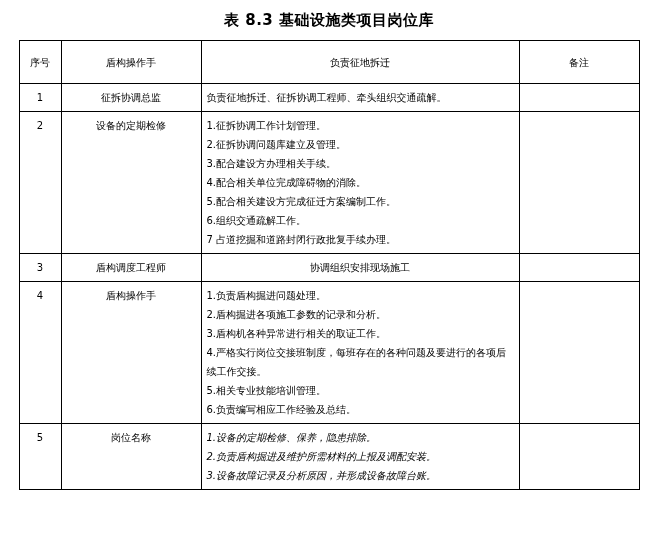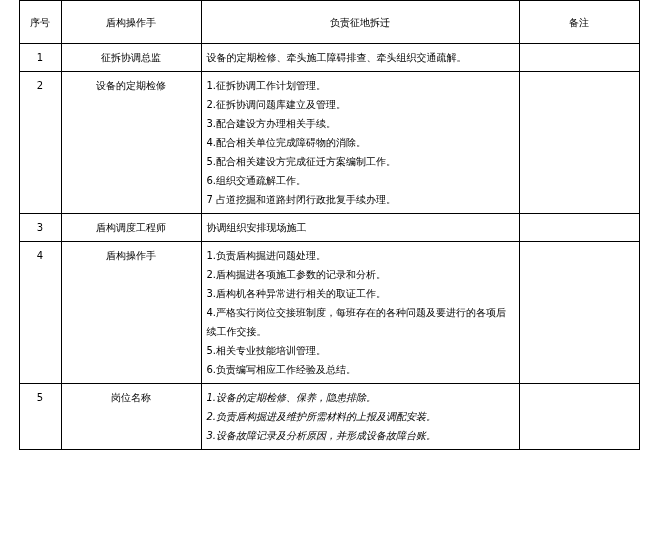--- a/index.html
+++ b/index.html
@@ -67,59 +67,60 @@
   }
   td.cell-note {
     text-align: center;
   }
 </style>
 </head>
 <body>
 
 <div class="page">
 
+  <div class="doc-title">表 8.3 基础设施类项目岗位库</div>
 
   <table class="job-table">
     <colgroup>
       <col class="col-no">
       <col class="col-name">
       <col class="col-duty">
       <col class="col-note">
     </colgroup>
     <thead>
       <tr>
         <td>序号</td>
         <td>盾构操作手</td>
         <td>负责征地拆迁</td>
         <td>备注</td>
       </tr>
     </thead>
     <tbody>
       <tr>
         <td class="cell-no">1</td>
         <td class="cell-name">征拆协调总监</td>
-        <td class="cell-duty" style="white-space:pre-wrap;">设备的定期检修、牵头施工障碍排查、牵头组织交通疏解。</td>
+        <td class="cell-duty" style="white-space:pre-wrap;">负责征地拆迁、征拆协调工程师、牵头组织交通疏解。</td>
         <td class="cell-note"></td>
       </tr>
       <tr>
         <td class="cell-no">2</td>
         <td class="cell-name">设备的定期检修</td>
         <td class="cell-duty" style="white-space:pre-wrap;">1.征拆协调工作计划管理。
 2.征拆协调问题库建立及管理。
 3.配合建设方办理相关手续。
 4.配合相关单位完成障碍物的消除。
 5.配合相关建设方完成征迁方案编制工作。
 6.组织交通疏解工作。
 7 占道挖掘和道路封闭行政批复手续办理。</td>
         <td class="cell-note"></td>
       </tr>
       <tr>
         <td class="cell-no">3</td>
         <td class="cell-name">盾构调度工程师</td>
-        <td class="cell-duty" style="white-space:pre-wrap;">协调组织安排现场施工</td>
+        <td class="cell-duty" style="white-space:pre-wrap;text-align:center;">协调组织安排现场施工</td>
         <td class="cell-note"></td>
       </tr>
       <tr>
         <td class="cell-no">4</td>
         <td class="cell-name">盾构操作手</td>
         <td class="cell-duty" style="white-space:pre-wrap;">1.负责盾构掘进问题处理。
 2.盾构掘进各项施工参数的记录和分析。
 3.盾构机各种异常进行相关的取证工作。
 4.严格实行岗位交接班制度，每班存在的各种问题及要进行的各项后续工作交接。
 5.相关专业技能培训管理。

